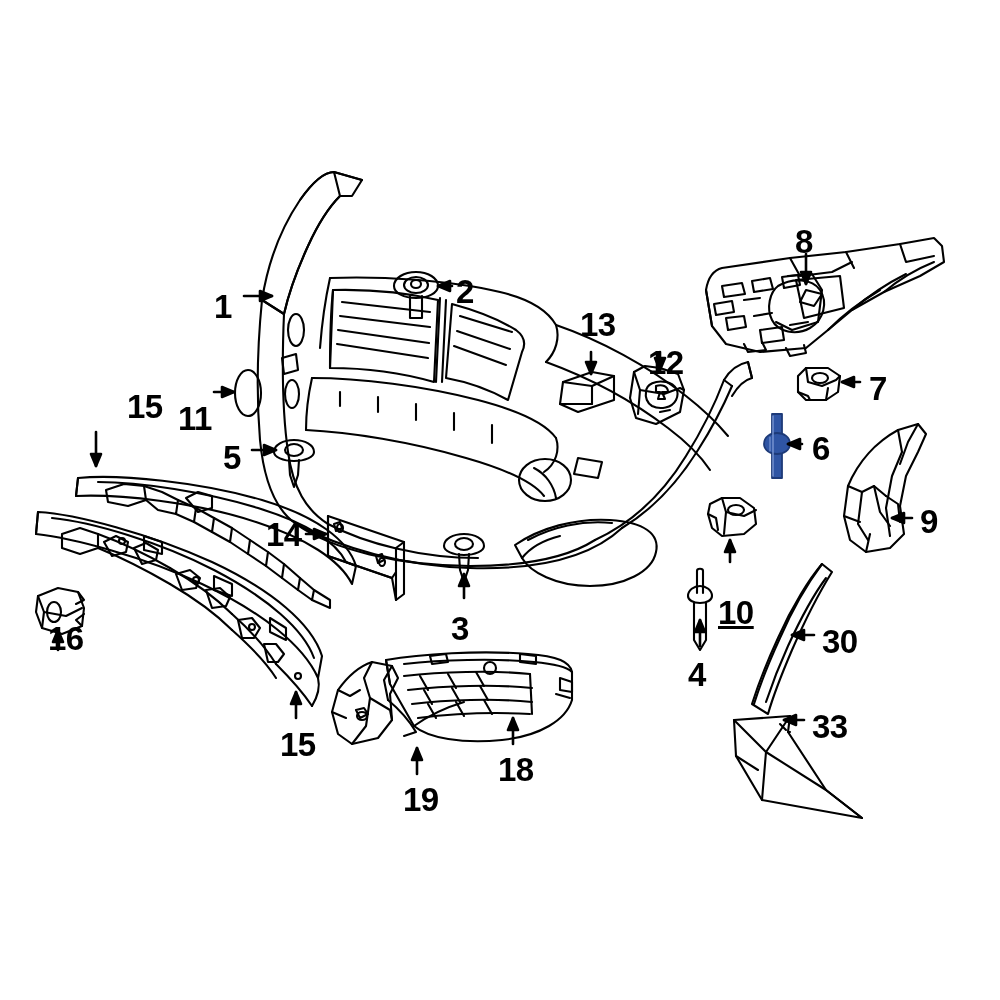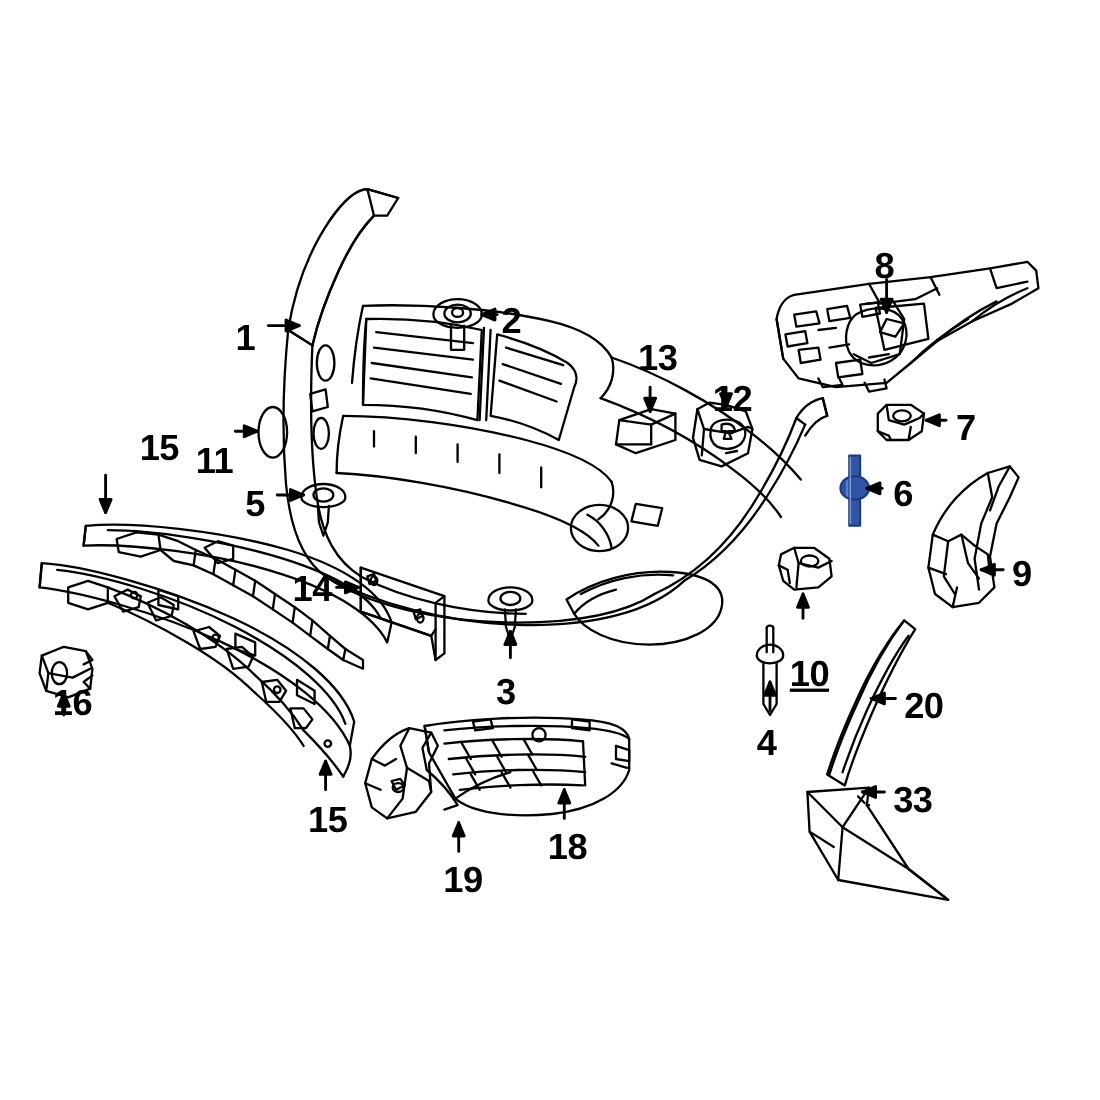--- a/index.html
+++ b/index.html
@@ -446,16 +446,16 @@
   <div class="lbl" style="left:718px;top:596px;text-decoration:underline;">10</div>
   <div class="lbl" style="left:178px;top:382px;margin-top:20px;">11</div>
   <div class="lbl" style="left:648px;top:325px;margin-top:21px;">12</div>
   <div class="lbl" style="left:580px;top:308px;">13</div>
   <div class="lbl" style="left:266px;top:518px;text-align:right;">14</div>
   <div class="lbl" style="left:82px;top:390px;margin-left:45px;">15</div>
   <div class="lbl" style="left:48px;top:622px;text-align:center;">16</div>
   <div class="lbl" style="left:280px;top:728px;">15</div>
   <div class="lbl" style="left:498px;top:753px;text-align:center;">18</div>
   <div class="lbl" style="left:403px;top:783px;">19</div>
-  <div class="lbl" style="left:822px;top:625px;">20</div>
+  <div class="lbl" style="left:822px;top:625px;">30</div>
   <div class="lbl" style="left:812px;top:710px;">33</div>
 
 </div>
 
 </body></html>

